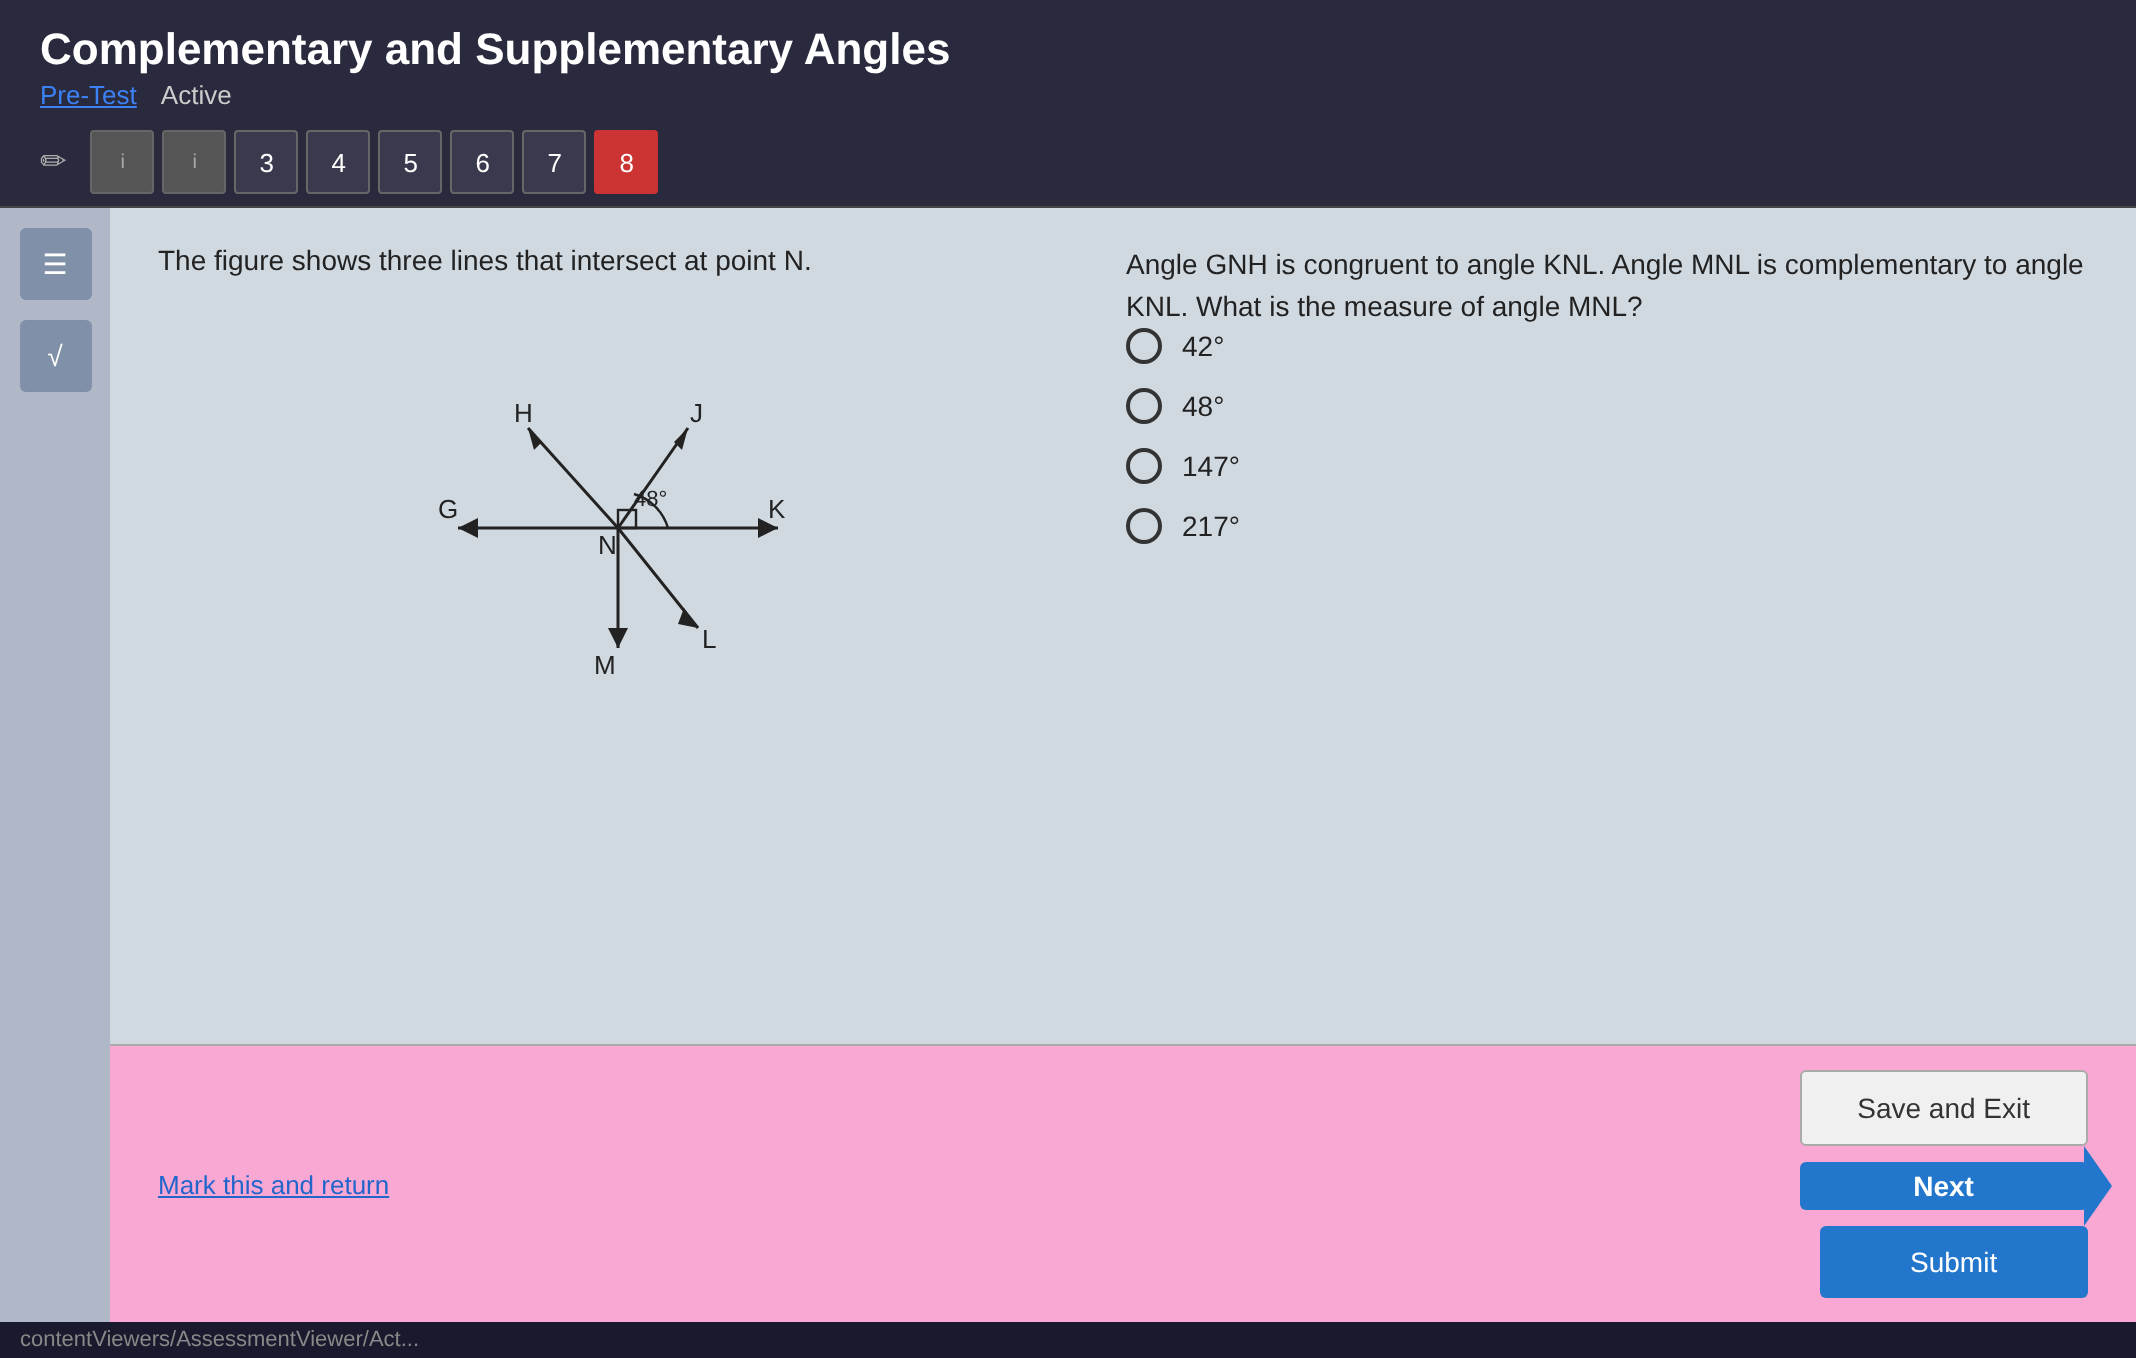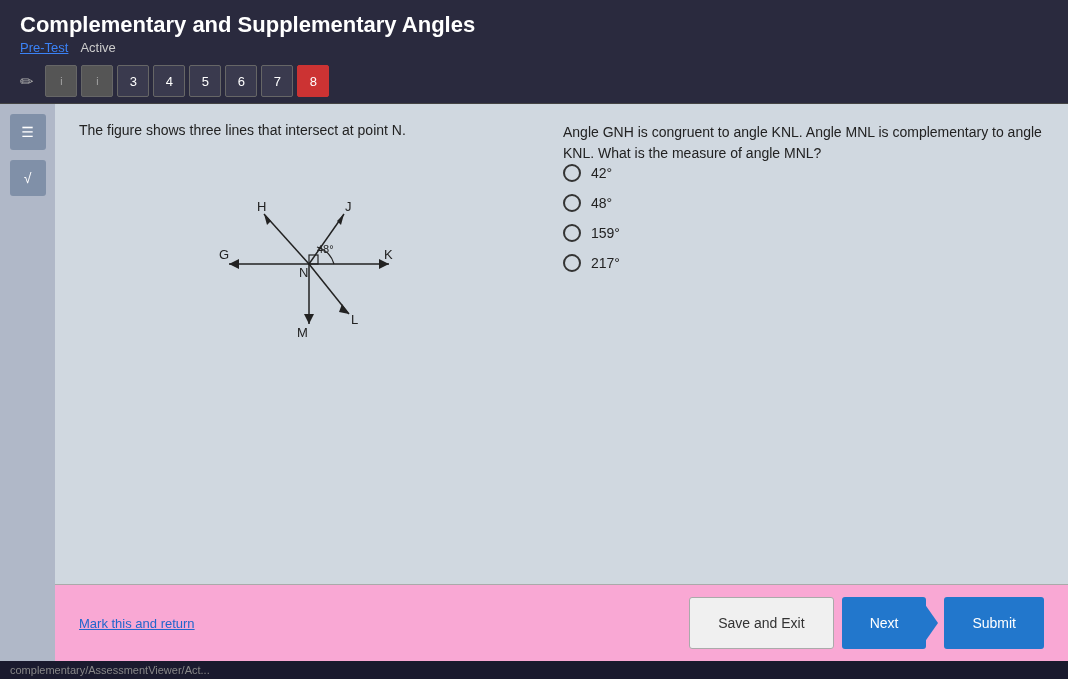--- a/index.html
+++ b/index.html
@@ -196,39 +196,41 @@
     }
     .mark-return-link {
       color: #2266cc;
       font-size: 13px;
       text-decoration: underline;
       cursor: pointer;
     }
     .bottom-buttons {
       display: flex;
       gap: 8px;
+      flex-direction: column;
     }
     .btn-save-exit {
       padding: 10px 28px;
       background: #f0f0f0;
       border: 1px solid #aaaaaa;
       color: #333333;
       font-size: 14px;
       cursor: pointer;
       border-radius: 3px;
     }
     .btn-next {
-      padding: 18px 28px;
+      padding: 4px 28px;
       background: #2277cc;
       border: none;
       color: #ffffff;
       font-size: 14px;
       cursor: pointer;
       border-radius: 3px;
       position: relative;
+      font-weight: bold;
     }
     .btn-next::after {
       content: '';
       position: absolute;
       right: -12px;
       top: 50%;
       transform: translateY(-50%);
       width: 0;
       height: 0;
       border-top: 20px solid transparent;
@@ -337,21 +339,21 @@
           <div class="answer-option">
             <div class="radio-circle"></div>
             <span class="option-text">42°</span>
           </div>
           <div class="answer-option">
             <div class="radio-circle"></div>
             <span class="option-text">48°</span>
           </div>
           <div class="answer-option">
             <div class="radio-circle"></div>
-            <span class="option-text">159°</span>
+            <span class="option-text">147°</span>
           </div>
           <div class="answer-option">
             <div class="radio-circle"></div>
             <span class="option-text">217°</span>
           </div>
         </div>
       </div>
 
     </div>
   </div>
@@ -360,14 +362,14 @@
     <span class="mark-return-link">Mark this and return</span>
     <div class="bottom-buttons">
       <button class="btn-save-exit">Save and Exit</button>
       <button class="btn-next">Next</button>
       <button class="btn-submit">Submit</button>
     </div>
   </div>
 </div>
 
 <div class="url-bar">
-  <span>complementary/AssessmentViewer/Act...</span>
+  <span>contentViewers/AssessmentViewer/Act...</span>
 </div>
 
 </body></html>

